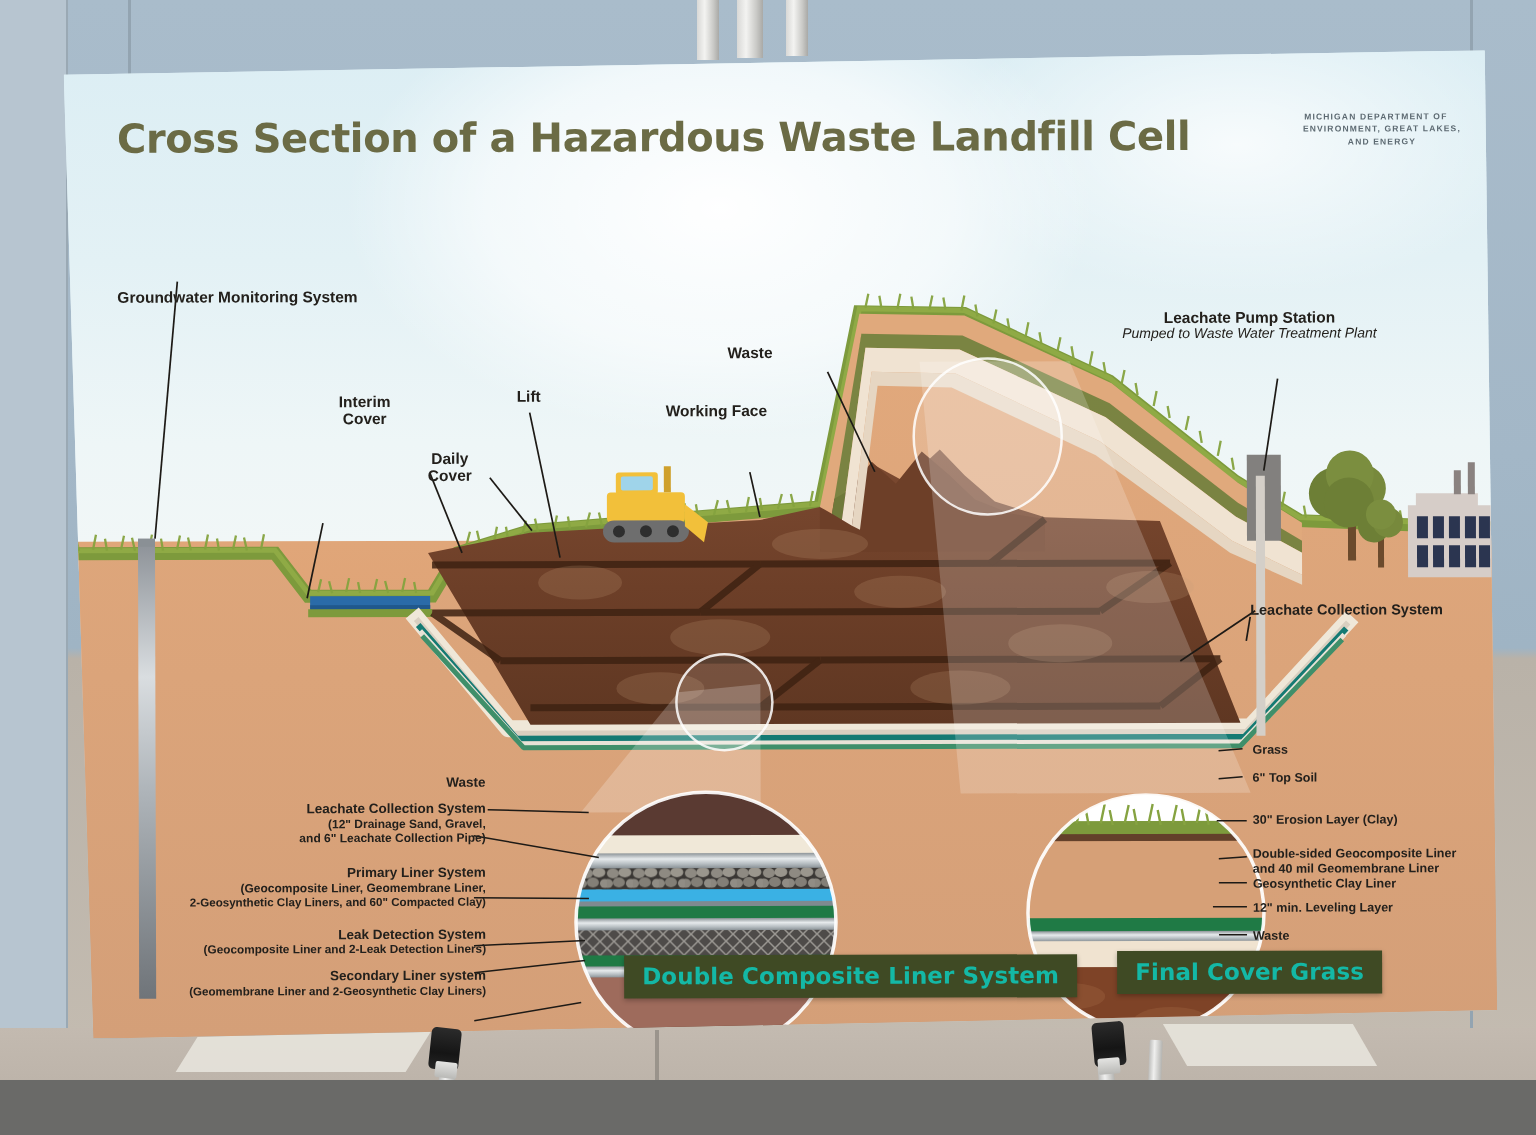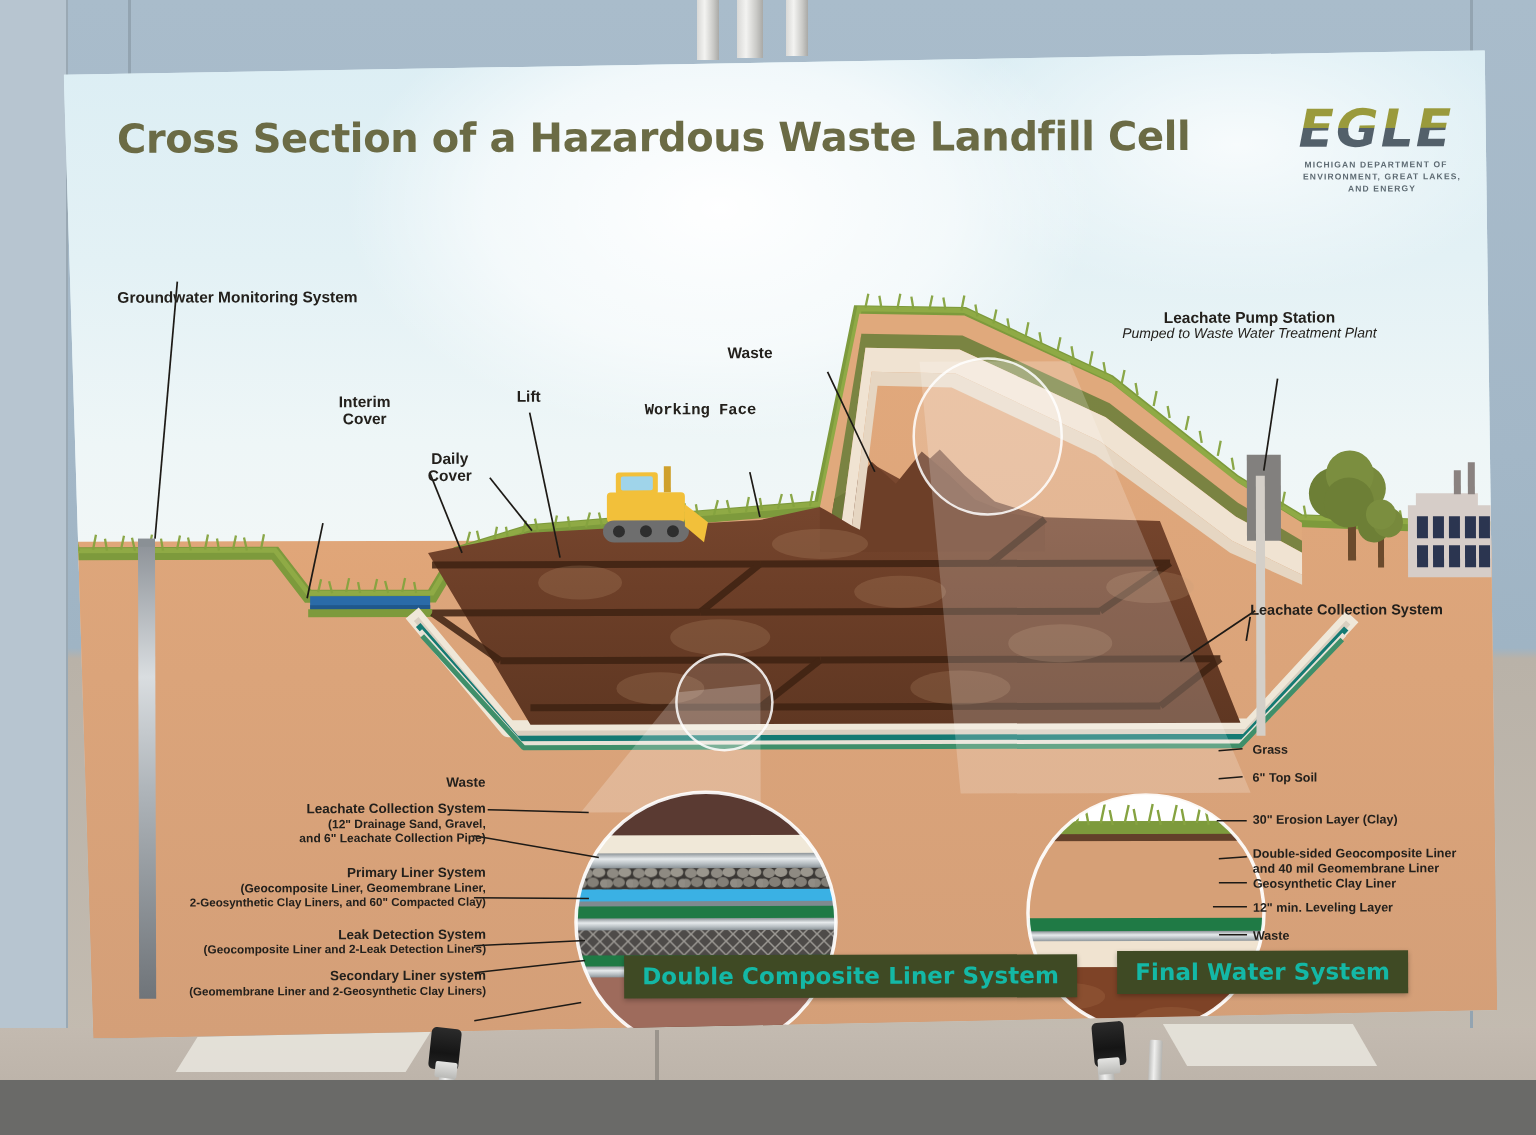--- a/index.html
+++ b/index.html
@@ -86,21 +86,20 @@
   <div class="poster">
     <div class="poster-inner">
 
       <div class="sky"></div>
       <div class="ground"></div>
       <div class="watertable"></div>
 
       <div class="title">Cross Section of a Hazardous Waste Landfill Cell</div>
 
       <div class="logo">
-        <div class="logo-word">EGLE</div>
         <div class="logo-sub">MICHIGAN DEPARTMENT OF</div>
         <div class="logo-sub" style="margin-top:0;margin-left:12px;">ENVIRONMENT, GREAT LAKES, AND ENERGY</div>
       </div>
 
       <svg width="1436" height="985" viewBox="0 0 1436 985" style="position:absolute;left:0;top:0;">
         <defs>
           <linearGradient id="wasteG" x1="0" y1="0" x2="0" y2="1">
             <stop offset="0" stop-color="#7c4a31"></stop>
               <stop offset=".5" stop-color="#6d3f28"></stop>
               <stop offset="1" stop-color="#5f3722"></stop>
@@ -368,21 +367,21 @@
         <span>Interim</span><br>
         <span>Cover</span>
       </div>
 
       <div class="lbl ctr" style="left:340px;top:360px;width:100px;margin-top:37px;">
         <span>Daily</span><br>
         <span>Cover</span>
       </div>
 
       <div class="lbl" style="left:457px;top:335px;">Lift</div>
-      <div class="lbl" style="left:585px;top:350px;font-family:Liberation Mono, monospace;">Working Face</div>
+      <div class="lbl" style="left:606px;top:350px;">Working Face</div>
       <div class="lbl" style="left:668px;top:292px;">Waste</div>
 
       <div class="lbl ctr" style="left:1040px;top:258px;width:300px;">
         <span>Leachate Pump Station</span>
         <span class="it">Pumped to Waste Water Treatment Plant</span>
       </div>
 
       <div class="lbl" style="left:1190px;top:551px;font-size:14.5px;">Leachate Collection System</div>
 
       <div class="sm rt" style="left:200px;top:722px;width:225px;text-align:right;">
@@ -417,21 +416,21 @@
       <div class="sm" style="left:1192px;top:762px;">30" Erosion Layer (Clay)</div>
       <div class="sm" style="left:1192px;top:796px;">
         <span>Double-sided Geocomposite Liner</span>
         <span style="display:block;">and 40 mil Geomembrane Liner</span>
       </div>
       <div class="sm" style="left:1192px;top:826px;">Geosynthetic Clay Liner</div>
       <div class="sm" style="left:1192px;top:850px;">12" min. Leveling Layer</div>
       <div class="sm" style="left:1192px;top:878px;">Waste</div>
 
       <div class="badge" style="left:563px;top:903px;">Double Composite Liner System</div>
-      <div class="badge" style="left:1056px;top:900px;">Final Water System</div>
+      <div class="badge" style="left:1056px;top:900px;">Final Cover Grass</div>
 
     </div>
   </div>
 
   <div class="leg" style="left:437px;top:1058px;width:16px;height:77px;transform:rotate(6deg);"></div>
   <div class="clamp" style="left:430px;top:1028px;width:30px;height:42px;transform:rotate(6deg);"></div>
   <div class="ferrule" style="left:435px;top:1062px;width:22px;height:16px;transform:rotate(6deg);"></div>
 
   <div class="leg" style="left:1100px;top:1055px;width:16px;height:80px;transform:rotate(-5deg);"></div>
   <div class="clamp" style="left:1093px;top:1022px;width:32px;height:44px;transform:rotate(-5deg);"></div>

